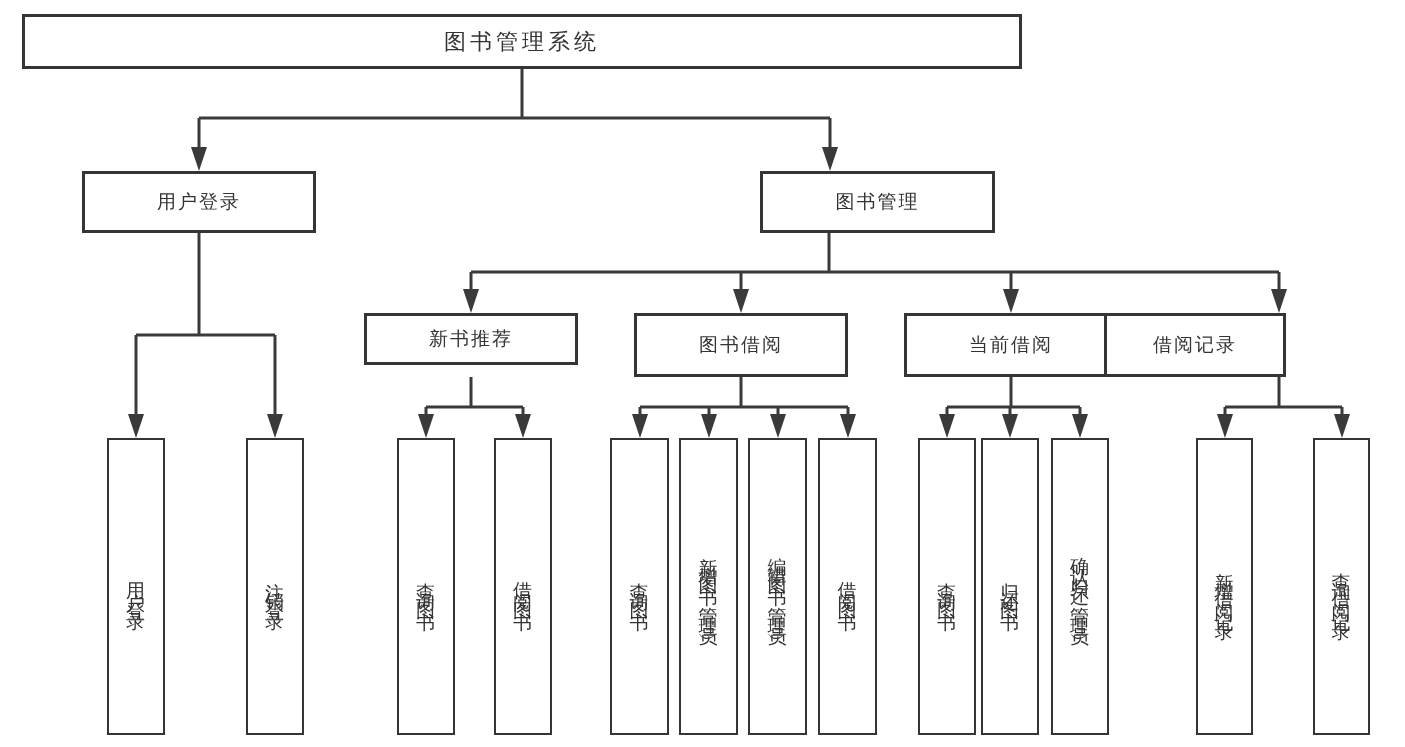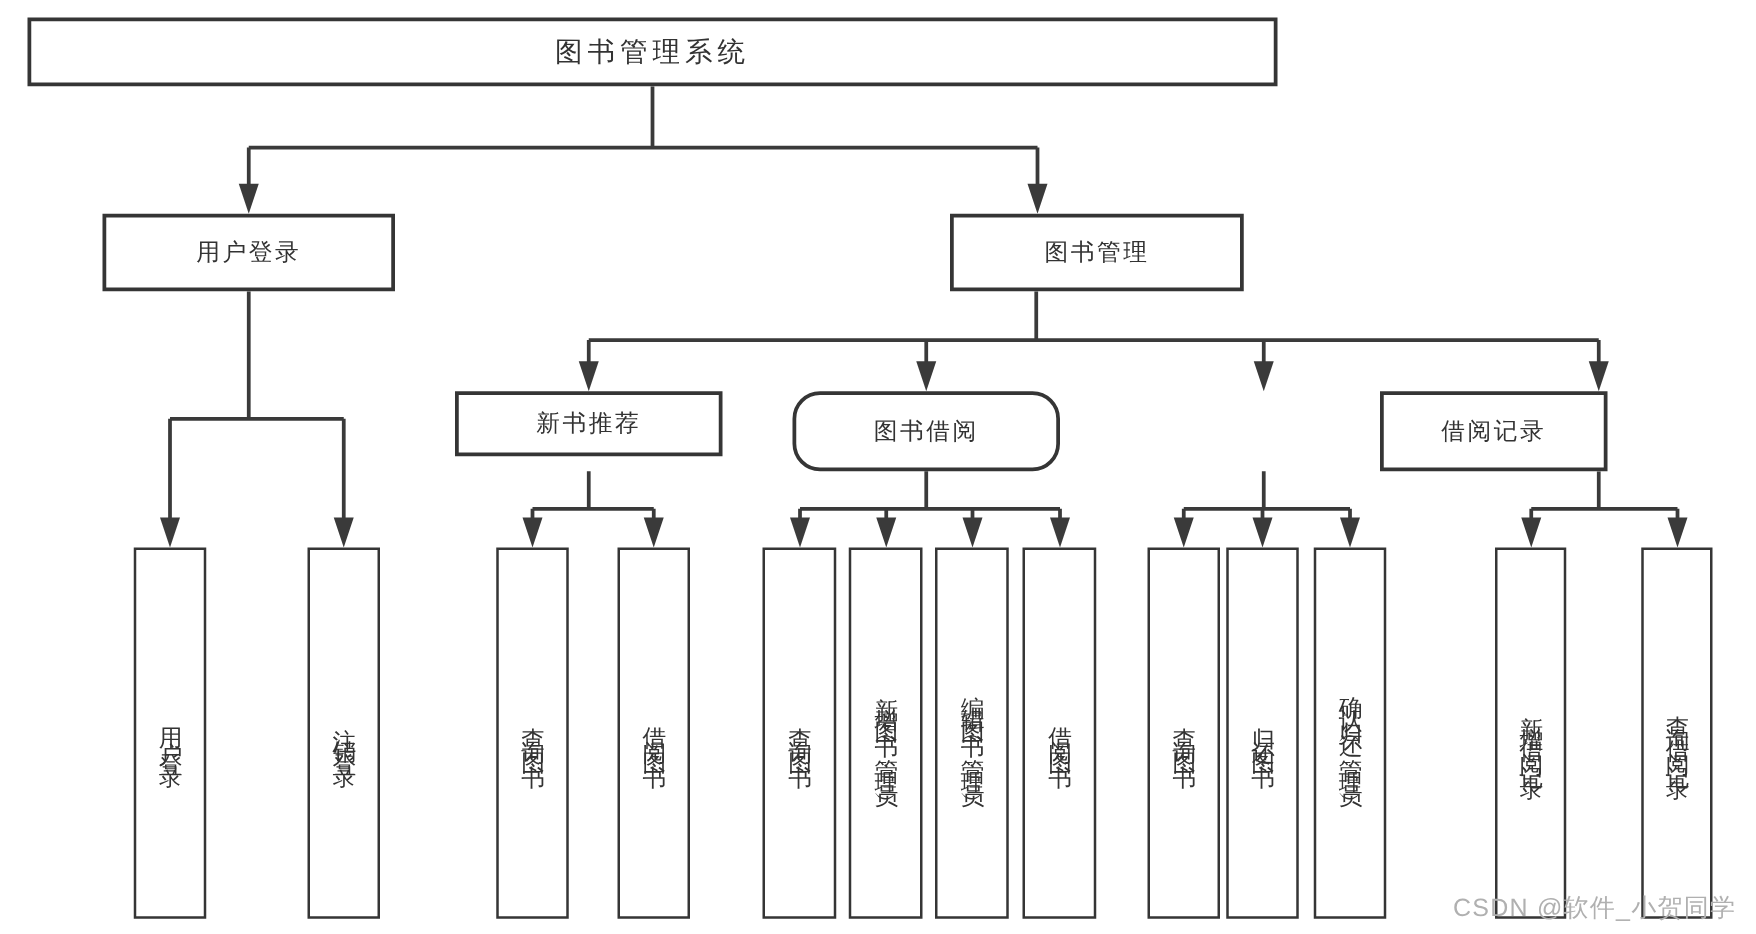--- a/index.html
+++ b/index.html
@@ -109,22 +109,25 @@
   <div class="box h-box" style="left:82px; top:171px; width:234px; height:62px;">
     <span>用户登录</span>
   </div>
   <div class="box h-box" style="left:712px; top:171px; width:235px; height:62px;margin-left:48px;">
     <span>图书管理</span>
   </div>
 
   <div class="box h-box" style="left:364px; top:313px; width:214px; height:52px;">
     <span>新书推荐</span>
   </div>
-  <div class="box h-box" style="left:634px; top:313px; width:214px; height:64px;border-radius:22px;">
+  <div class="box h-box" style="left:634px; top:313px; width:214px; height:64px;">
     <span>图书借阅</span>
+  </div>
+  <div class="box h-box" style="left:904px; top:313px; width:214px; height:64px;">
+    <span>当前借阅</span>
   </div>
   <div class="box h-box" style="left:1104px; top:313px; width:182px; height:64px;">
     <span>借阅记录</span>
   </div>
 
   <div class="box v-box" style="left:107px; top:438px; width:58px; height:297px;">
     <span class="v-text">用户登录</span>
   </div>
   <div class="box v-box" style="left:246px; top:438px; width:58px; height:297px;">
     <span class="v-text">注销登录</span>
@@ -160,14 +163,13 @@
     <span class="v-text">确认归还（管理员）</span>
   </div>
 
   <div class="box v-box" style="left:1196px; top:438px; width:57px; height:297px;">
     <span class="v-text">新增借阅记录</span>
   </div>
   <div class="box v-box" style="left:1313px; top:438px; width:57px; height:297px;">
     <span class="v-text">查询借阅记录</span>
   </div>
 
-  <div class="watermark">CSDN @软件_小贺同学</div>
 </div>
 
 </body></html>

